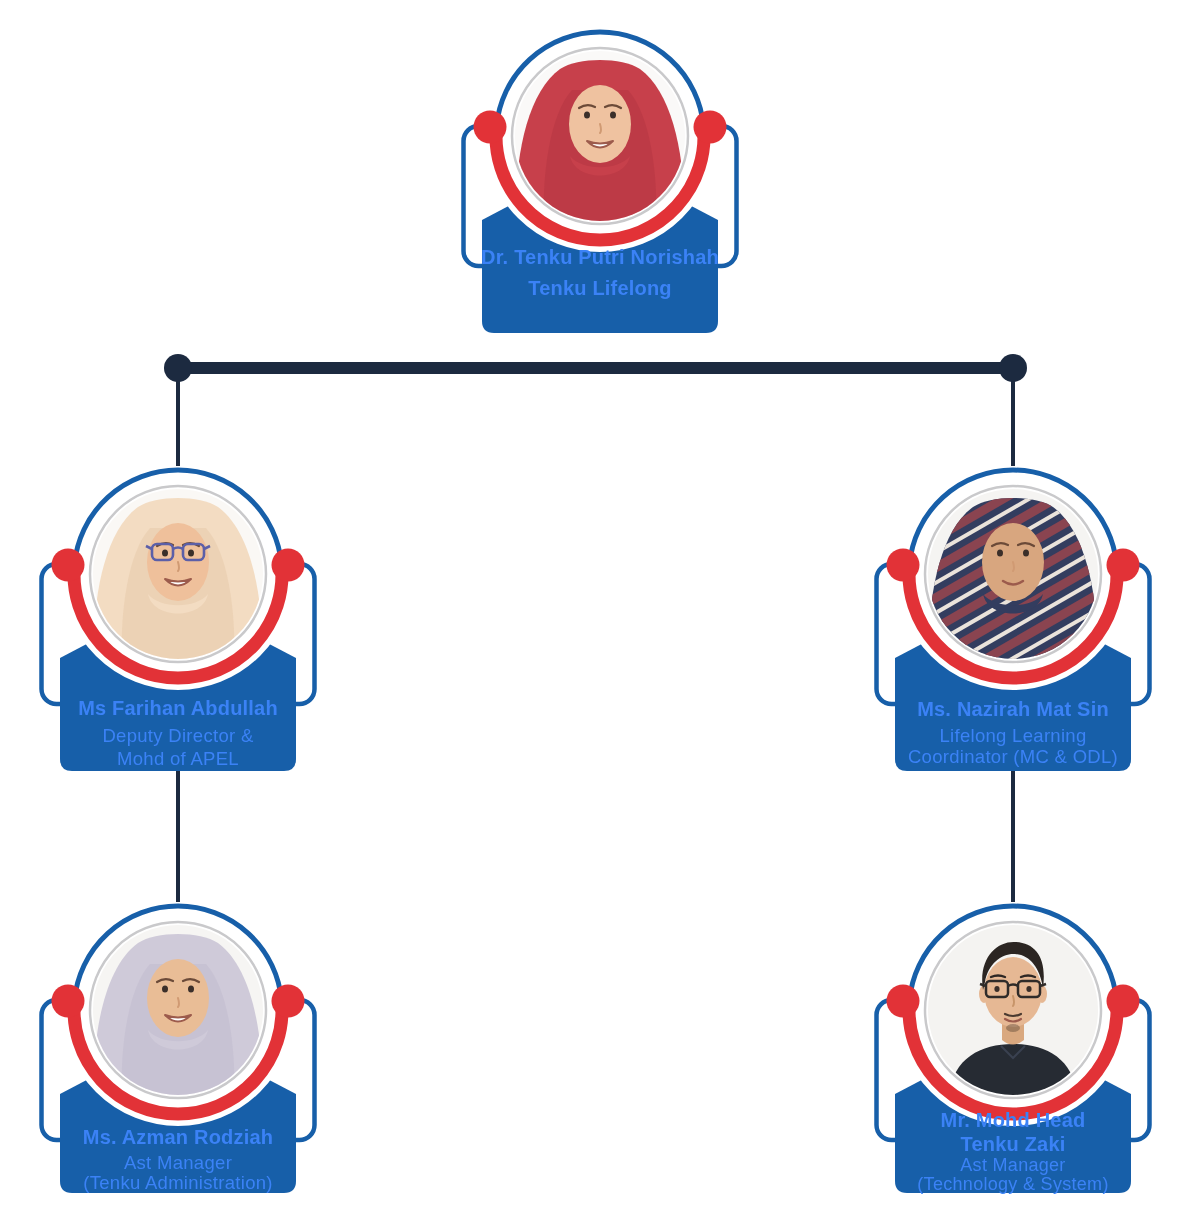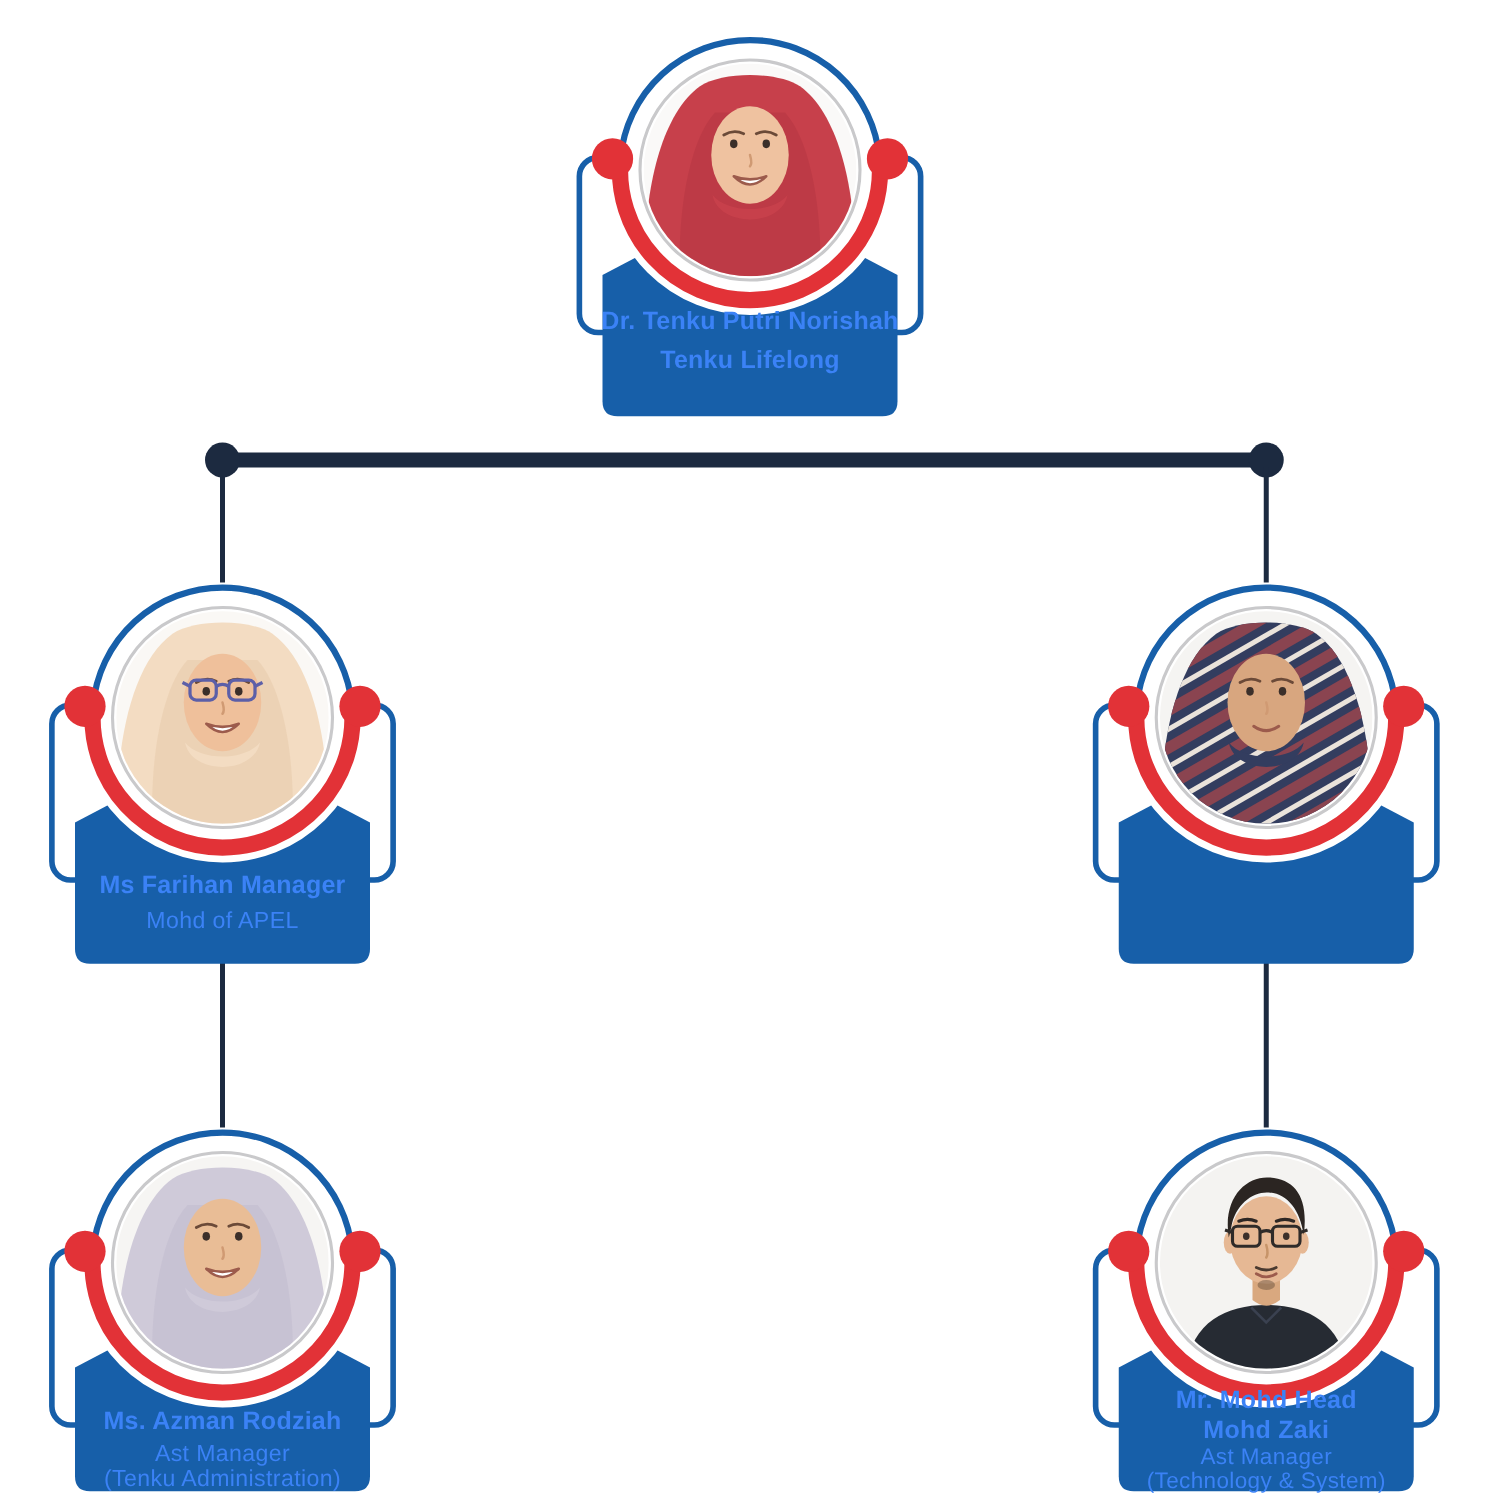--- a/index.html
+++ b/index.html
@@ -125,21 +125,22 @@
             </g>
           </g>
     </g>
     <circle cx="150" cy="108" r="88" fill="none" stroke="#C9C9CB" stroke-width="2.5"></circle>
     <path d="M46.4,98.9 A104,104 0 0 1 253.6,98.9" fill="none" stroke="#175FA9" stroke-width="5"></path>
     <path d="M46.4,98.9 A104,104 0 1 0 253.6,98.9" fill="none" stroke="#E23237" stroke-width="13"></path>
     <circle cx="40" cy="99" r="16.5" fill="#E23237"></circle>
     <circle cx="260" cy="99" r="16.5" fill="#E23237"></circle>
   </svg>
     <div class="txt">
-      <div class="nm">Ms Farihan Manager</div>
+      <div class="nm">Ms Farihan Abdullah</div>
+      <div class="tt">Deputy Director &amp;</div>
       <div class="tt">Mohd of APEL</div>
     </div>
   </div>
 
   <div class="badge" id="b2">
       <svg width="300" height="340" viewBox="0 0 300 340">
     <defs>
           <clipPath id="pc2">
             <circle cx="150" cy="108" r="85"></circle>
           </clipPath>
@@ -181,20 +182,25 @@
             <path d="M0,-12 Q2,-5 0,-3" stroke="#D09A73" stroke-width="2" fill="none" stroke-linecap="round"></path>
             <path d="M-10,7 Q0,14 10,7" stroke="#9C5B4C" stroke-width="2.4" fill="none" stroke-linecap="round"></path>
           </g>
     </g>
     <circle cx="150" cy="108" r="88" fill="none" stroke="#C9C9CB" stroke-width="2.5"></circle>
     <path d="M46.4,98.9 A104,104 0 0 1 253.6,98.9" fill="none" stroke="#175FA9" stroke-width="5"></path>
     <path d="M46.4,98.9 A104,104 0 1 0 253.6,98.9" fill="none" stroke="#E23237" stroke-width="13"></path>
     <circle cx="40" cy="99" r="16.5" fill="#E23237"></circle>
     <circle cx="260" cy="99" r="16.5" fill="#E23237"></circle>
   </svg>
+    <div class="txt">
+      <div class="nm">Ms. Nazirah Mat Sin</div>
+      <div class="tt">Lifelong Learning</div>
+      <div class="tt">Coordinator (MC &amp; ODL)</div>
+    </div>
   </div>
 
   <div class="badge" id="b3">
       <svg width="300" height="340" viewBox="0 0 300 340">
     <defs>
           <clipPath id="pc3">
             <circle cx="150" cy="108" r="85"></circle>
           </clipPath>
         </defs>
     <rect x="13.5" y="98" width="273" height="140" rx="15" fill="none" stroke="#175FA9" stroke-width="4.5"></rect>
@@ -268,19 +274,19 @@
           </g>
     </g>
     <circle cx="150" cy="108" r="88" fill="none" stroke="#C9C9CB" stroke-width="2.5"></circle>
     <path d="M46.4,98.9 A104,104 0 0 1 253.6,98.9" fill="none" stroke="#175FA9" stroke-width="5"></path>
     <path d="M46.4,98.9 A104,104 0 1 0 253.6,98.9" fill="none" stroke="#E23237" stroke-width="13"></path>
     <circle cx="40" cy="99" r="16.5" fill="#E23237"></circle>
     <circle cx="260" cy="99" r="16.5" fill="#E23237"></circle>
   </svg>
     <div class="txt">
       <div class="nm">Mr. Mohd Head</div>
-      <div class="nm">Mohd Zaki</div>
+      <div class="nm">Tenku Zaki</div>
       <div class="tt">Ast Manager</div>
       <div class="tt">(Technology &amp; System)</div>
     </div>
   </div>
 
 </div>
 
 </body></html>

